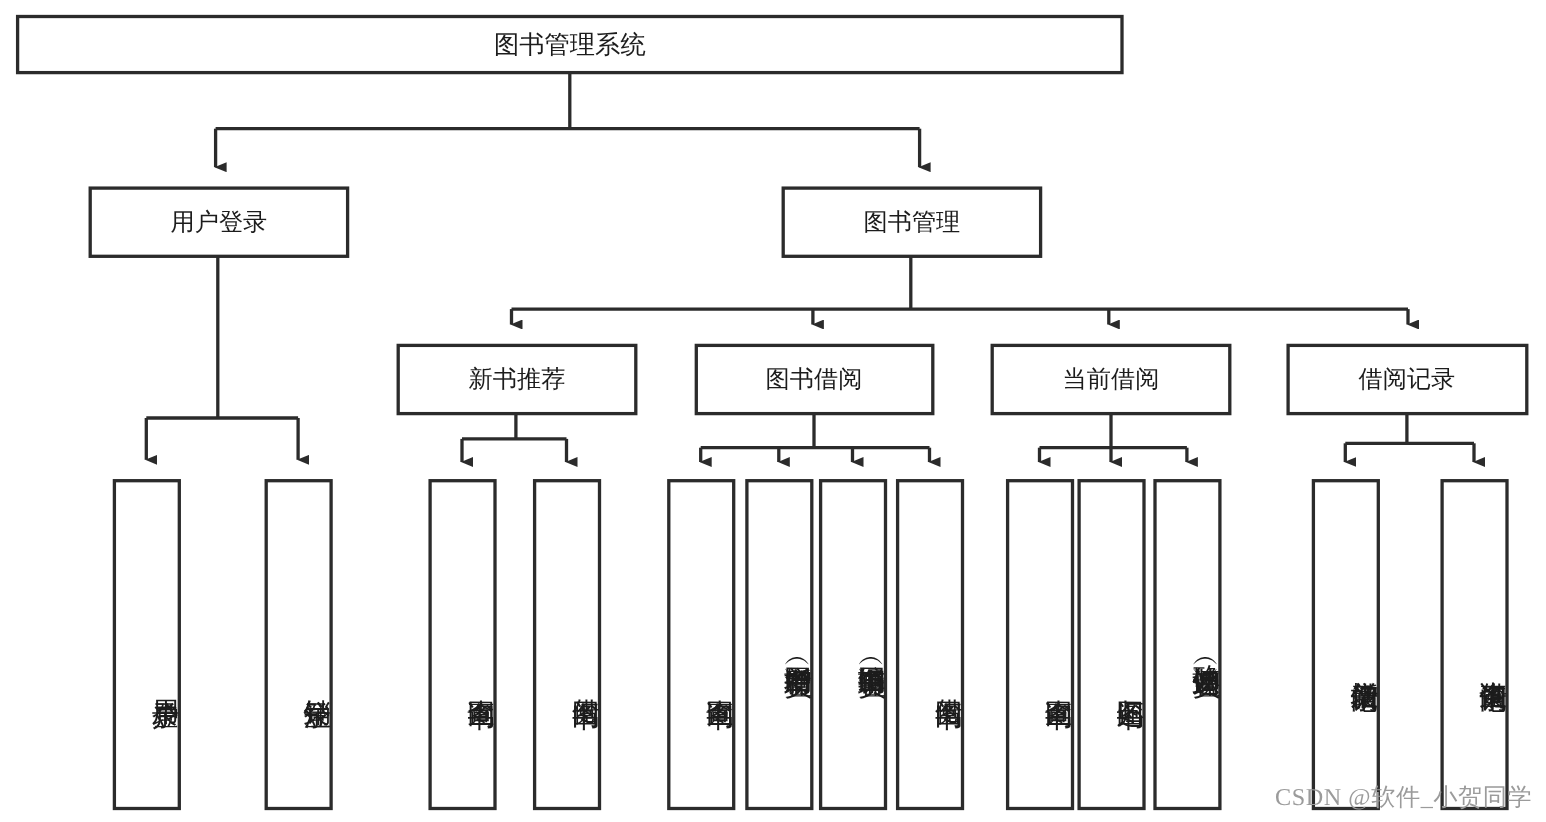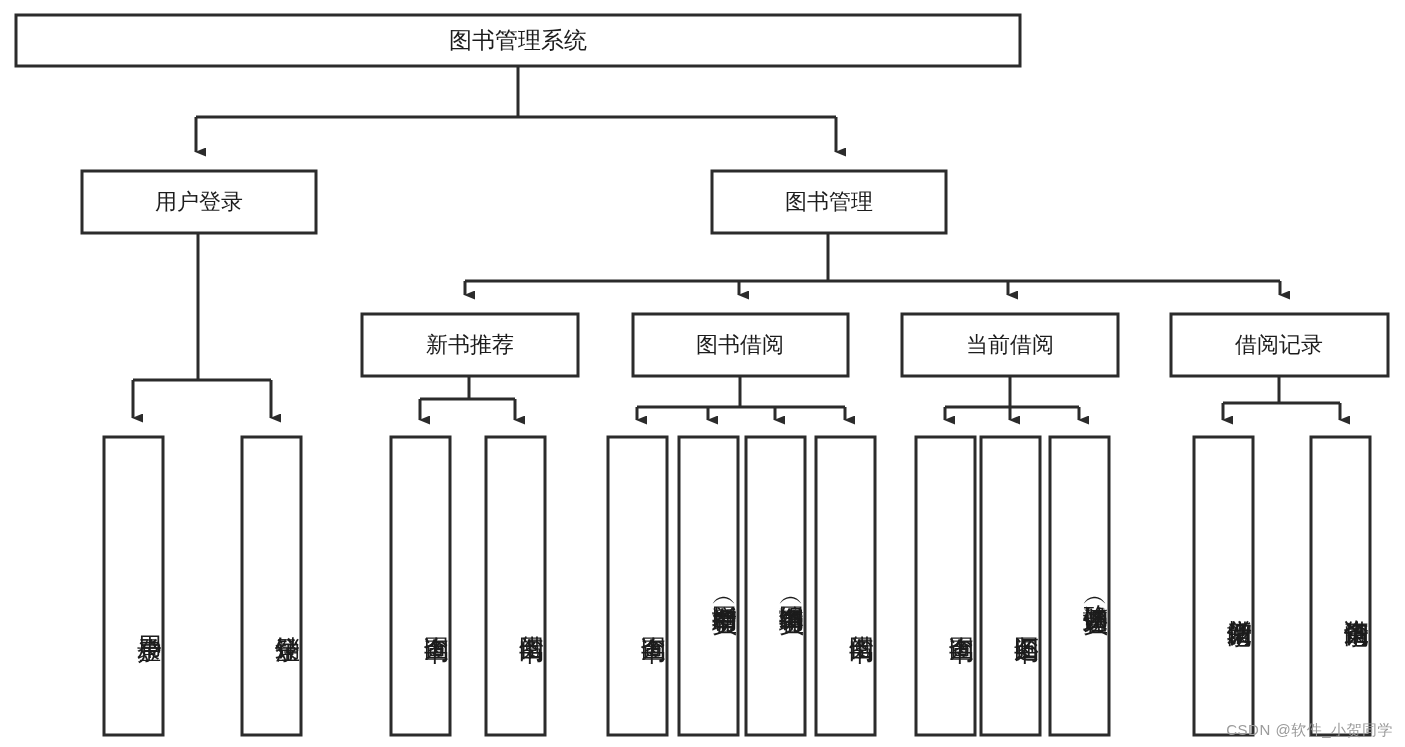--- a/index.html
+++ b/index.html
@@ -63,22 +63,22 @@
     display: flex;
     align-items: flex-start;
     justify-content: center;
     white-space: nowrap;
     pointer-events: none;
   }
   .watermark {
     position: absolute;
     right: 12px;
     bottom: 7px;
-    font-family: Liberation Sans, sans-serif;
-    font-size: 15px;
+    font-family: Liberation Serif, serif;
+    font-size: 22px;
     color: #9b9b9b;
     letter-spacing: 0.5px;
     white-space: nowrap;
   }
 </style>
 </head>
 <body>
 
 <div id="diagram-root">
 

